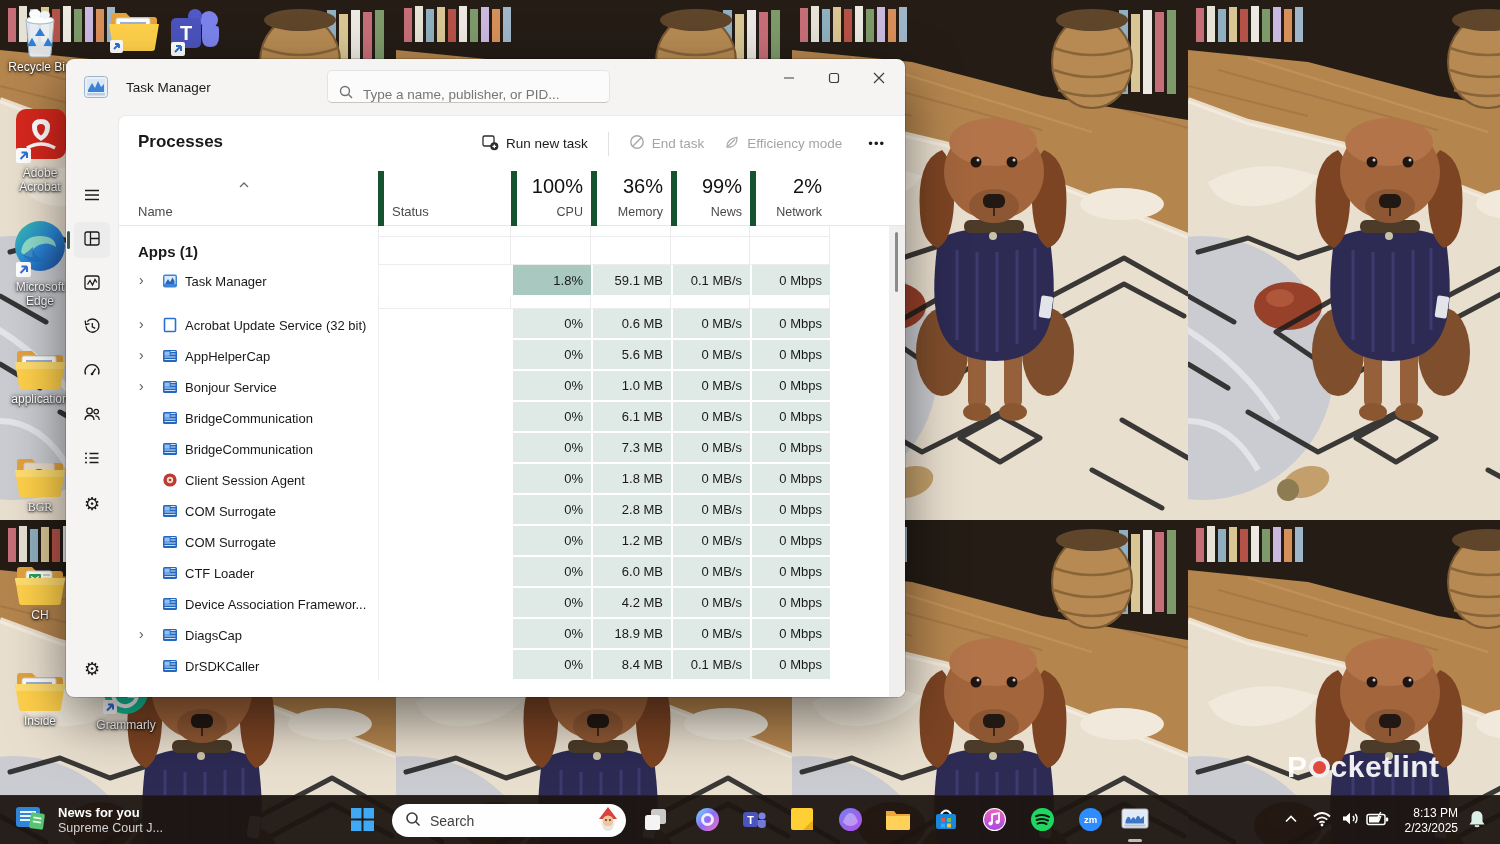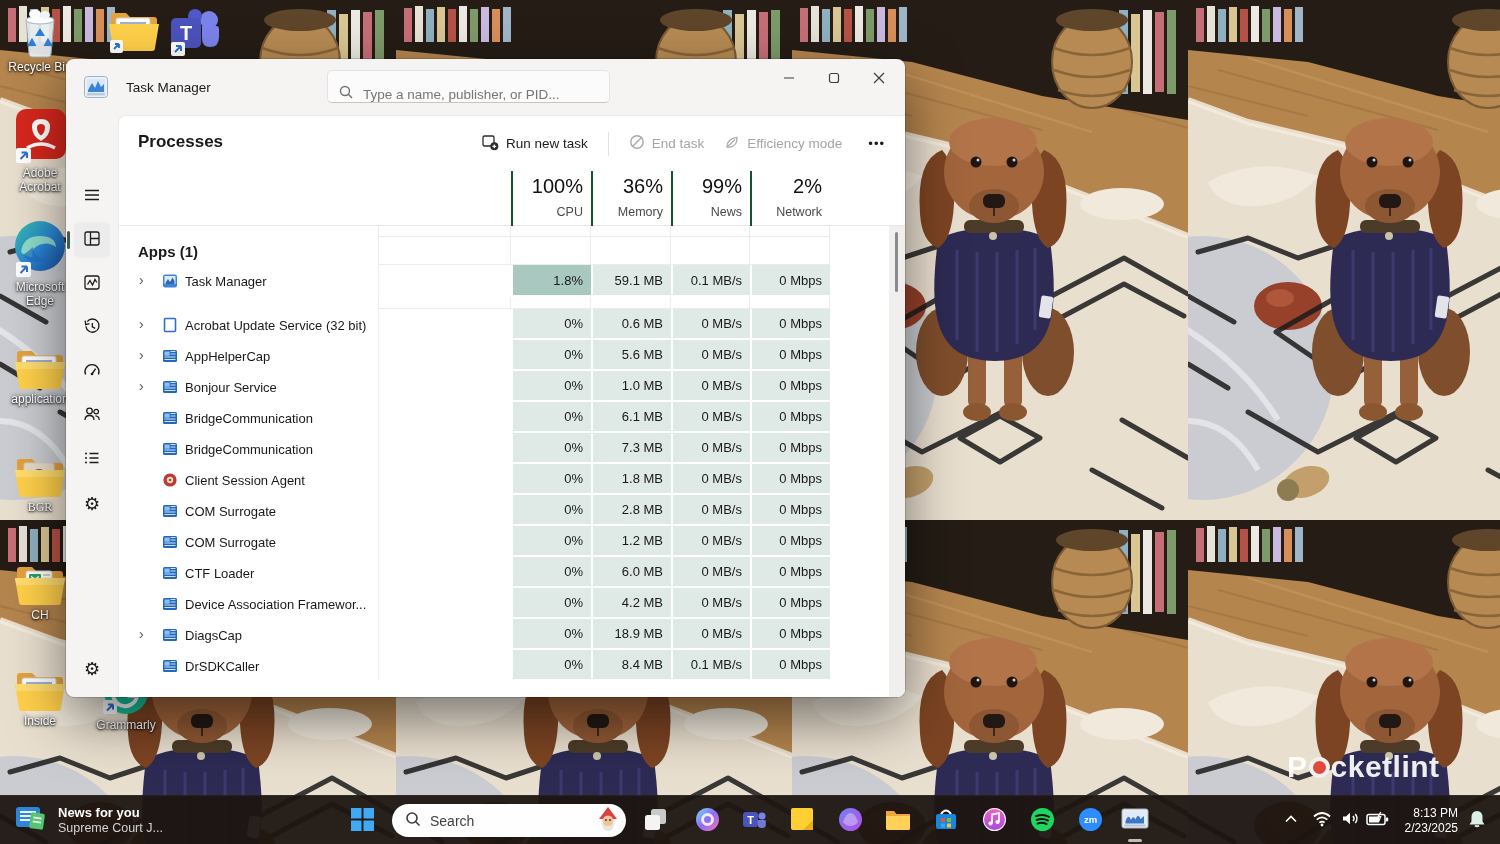--- a/index.html
+++ b/index.html
@@ -50,21 +50,21 @@
   .tb-sep{width:1px;height:24px;background:#e1e1e1;}
   .tb-more{font-size:13px;letter-spacing:1px;color:#1b1b1b;padding:0 6px;}
 
   
   .tbl-head{position:absolute;left:0;top:55px;right:0;height:55px;border-bottom:1px solid #e6e6e6;background:#fff;}
   .hcell{position:absolute;top:0;height:55px;}
   .h-total{position:absolute;right:8px;top:4px;font-size:20px;color:#111;}
   .h-lab{position:absolute;right:8px;bottom:7px;font-size:12.5px;color:#4a4a4a;}
   .h-name{position:absolute;left:19px;bottom:7px;font-size:13px;color:#4a4a4a;}
   .h-status{position:absolute;left:8px;bottom:7px;font-size:13px;color:#4a4a4a;}
-  .h-border{border-left:2px solid #14532d;}
+  .h-border{border-left:6px solid #14532d;}
   .sortcaret{position:absolute;left:119px;top:4px;}
 
   .tbl-body{position:absolute;left:0;top:110px;right:16px;bottom:0;overflow:hidden;background:#fff;}
   .trow{position:relative;width:100%;}
   .c-status{left:259px;width:133px;}
   .c-cpu{left:392px;width:80px;}
   .c-mem{left:472px;width:80px;}
   .c-disk{left:552px;width:79px;}
   .c-net{left:631px;width:80px;}
   .ecell{position:absolute;top:0;bottom:0;background:#fff;border-right:1px solid #ececec;border-bottom:1px solid #ececec;}
@@ -442,20 +442,29 @@
                   <path d="M3,13 Q2.6,5 13,3.4 Q13.4,11.6 6.4,13 Q4.6,13.3 3,13 Z" fill="none" stroke="#a8a8a8" stroke-width="1.3"></path>
                   <path d="M3.5,12.5 Q7,9.5 11,5.5" fill="none" stroke="#a8a8a8" stroke-width="1.1"></path>
                 </svg></span>
             <span>Efficiency mode</span>
           </div>
           <div class="tb-more">•••</div>
         </div>
       </div>
 
       <div class="tbl-head">
+        <div class="hcell" style="left:0;width:259px;">
+          <span class="sortcaret"><svg width="12" height="8">
+                <polyline points="2,6 6,2 10,6" fill="none" stroke="#6b6b6b" stroke-width="1.3"></polyline>
+              </svg></span>
+          <span class="h-name">Name</span>
+        </div>
+        <div class="hcell h-border" style="left:259px;width:133px;">
+          <span class="h-status">Status</span>
+        </div>
         <div class="hcell h-border" style="left:392px;width:80px;">
           <span class="h-total">100%</span>
           <span class="h-lab">CPU</span>
         </div>
         <div class="hcell h-border" style="left:472px;width:80px;">
           <span class="h-total">36%</span>
           <span class="h-lab">Memory</span>
         </div>
         <div class="hcell h-border" style="left:552px;width:79px;">
           <span class="h-total">99%</span>

